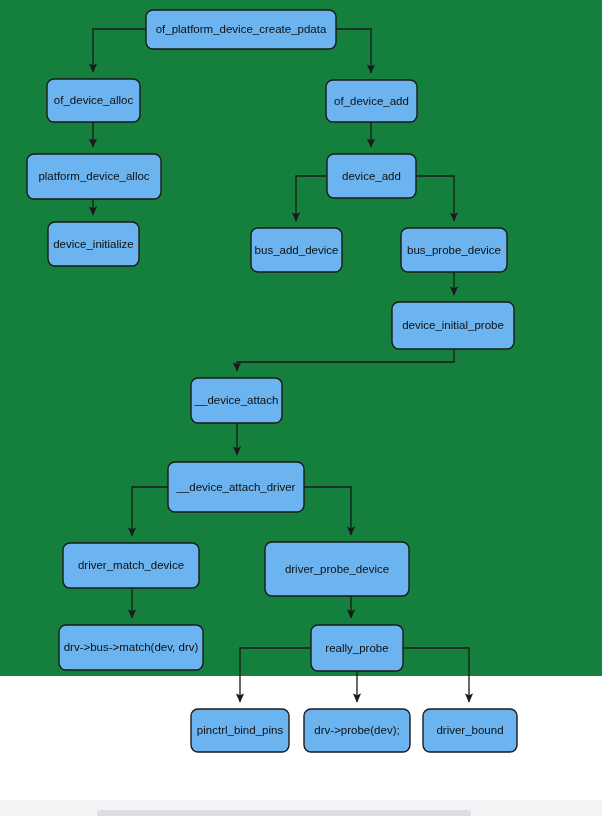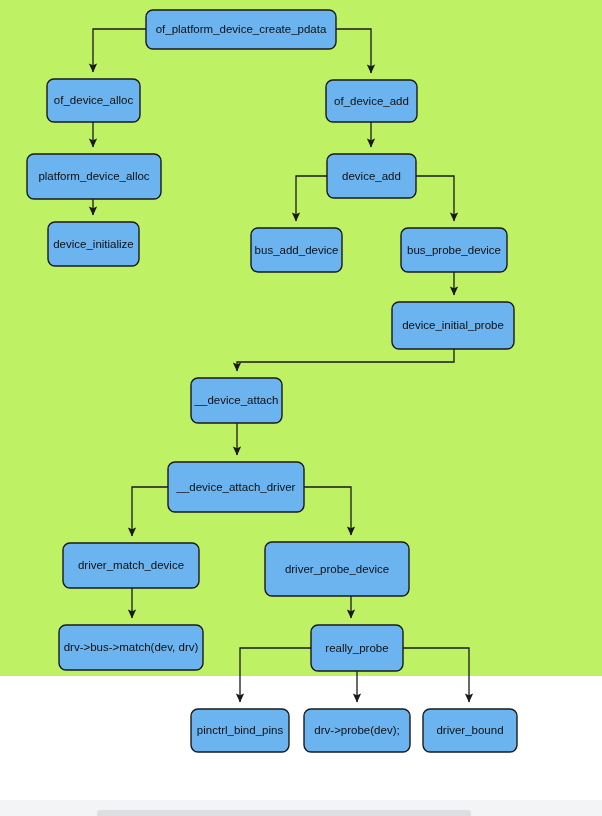--- a/index.html
+++ b/index.html
@@ -10,21 +10,21 @@
   body {
     width: 602px;
     height: 816px;
     overflow: hidden;
     font-family: "Liberation Sans", sans-serif;
   }
   #page {
     position: relative;
     width: 602px;
     height: 676px;
-    background: #bef264;
+    background: #15803d;
   }
   #flow-canvas {
     position: absolute;
     left: 0;
     top: 0;
     width: 602px;
     height: 800px;
     display: block;
   }
   .node-rect {

